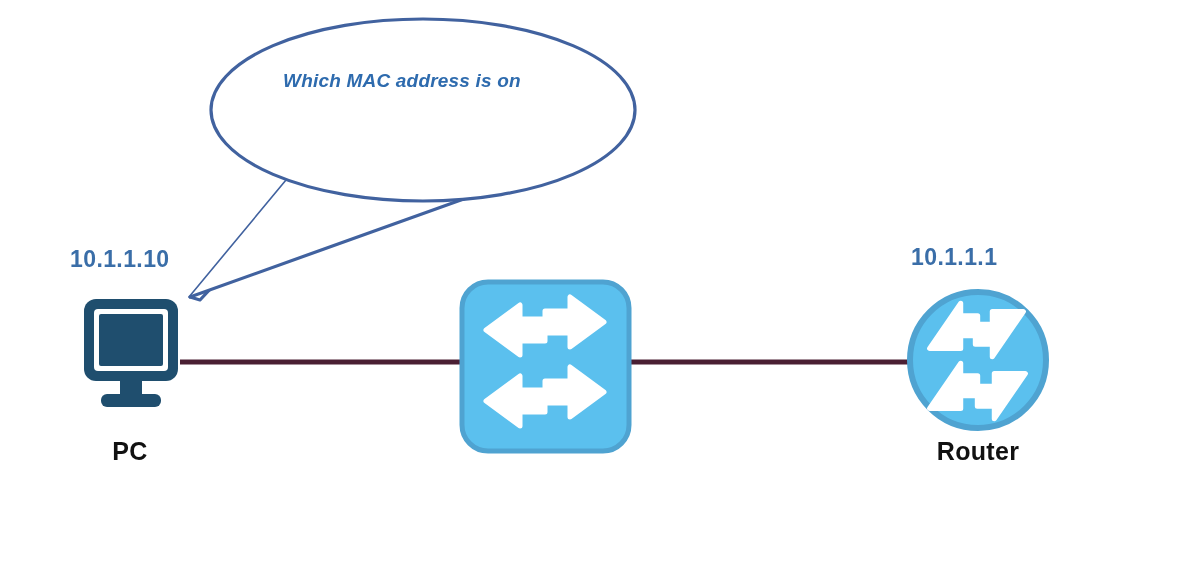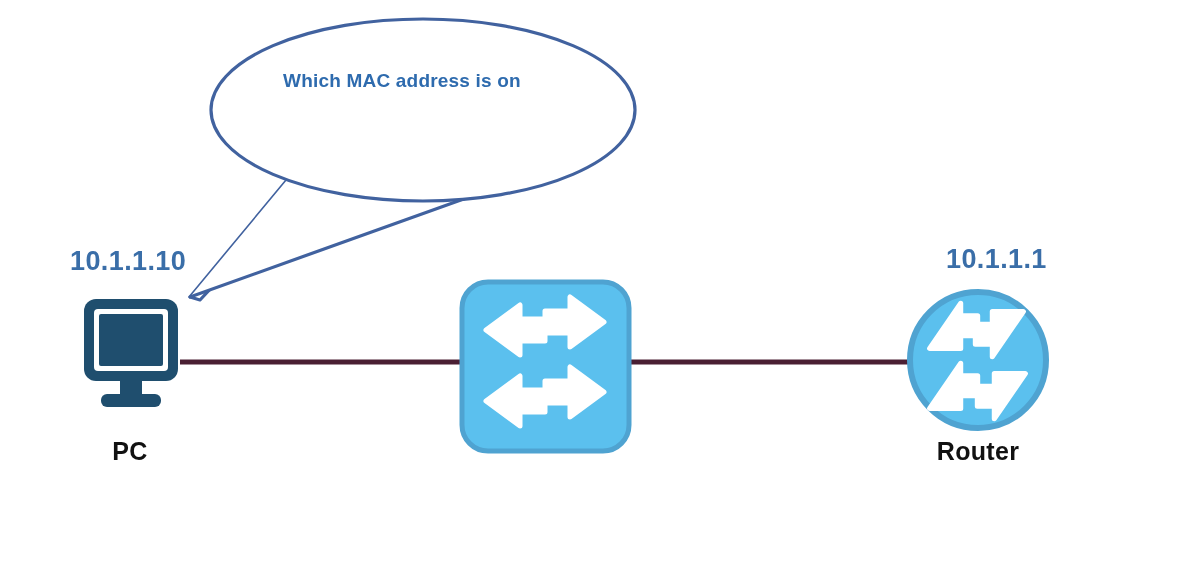--- a/index.html
+++ b/index.html
@@ -28,32 +28,33 @@
     position: absolute;
     left: 283px;
     top: 66px;
     width: 310px;
     color: #2E6BAE;
     font-family: "Liberation Sans", sans-serif;
     font-size: 19px;
     font-weight: bold;
     line-height: 29px;
     letter-spacing: 0.2px;
+    font-style: italic;
   }
   .ip-label {
     position: absolute;
     color: #3A6EA8;
     font-family: "Liberation Sans", sans-serif;
-    font-size: 27px;
+    font-size: 23px;
     font-weight: bold;
     letter-spacing: 0.4px;
     white-space: nowrap;
   }
   #pc-ip-label { left: 70px; top: 246px; }
-  #router-ip-label { left: 911px; top: 244px; margin-left: 35px; }
+  #router-ip-label { left: 911px; top: 244px; }
   .node-label {
     position: absolute;
     color: #111111;
     font-family: "Liberation Sans", sans-serif;
     font-size: 25px;
     font-weight: bold;
     letter-spacing: 0.3px;
     white-space: nowrap;
     text-align: center;
   }

